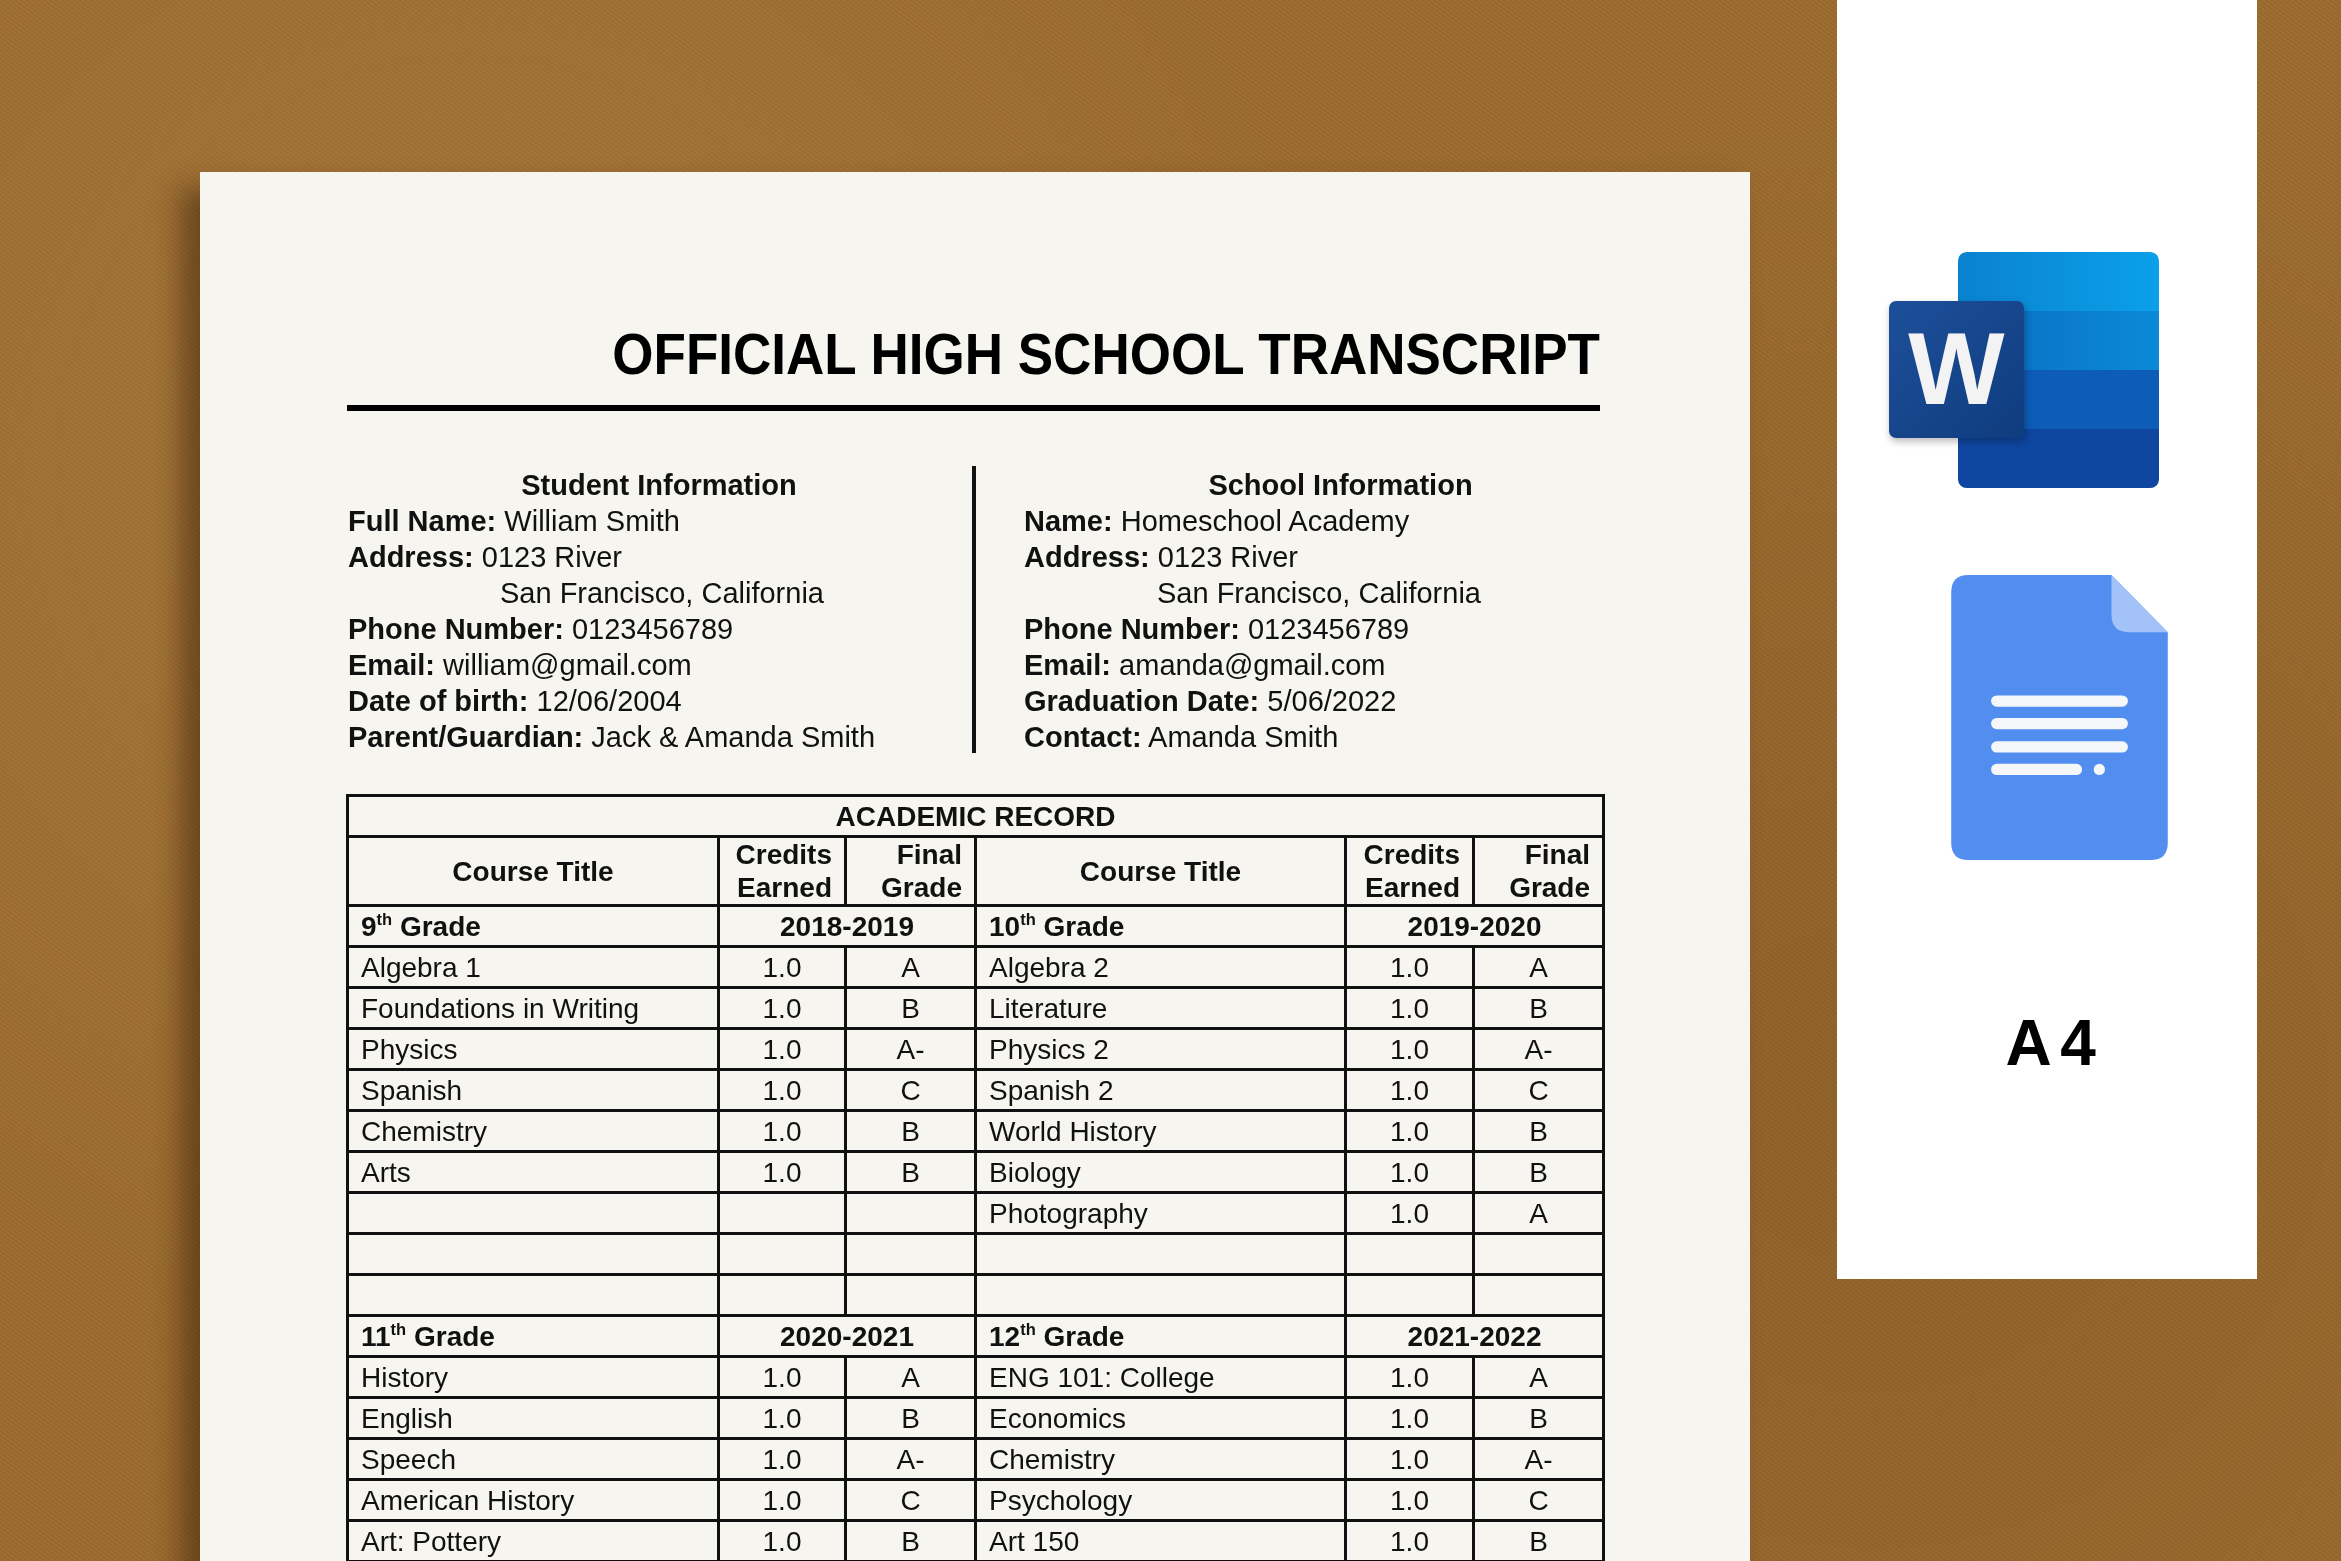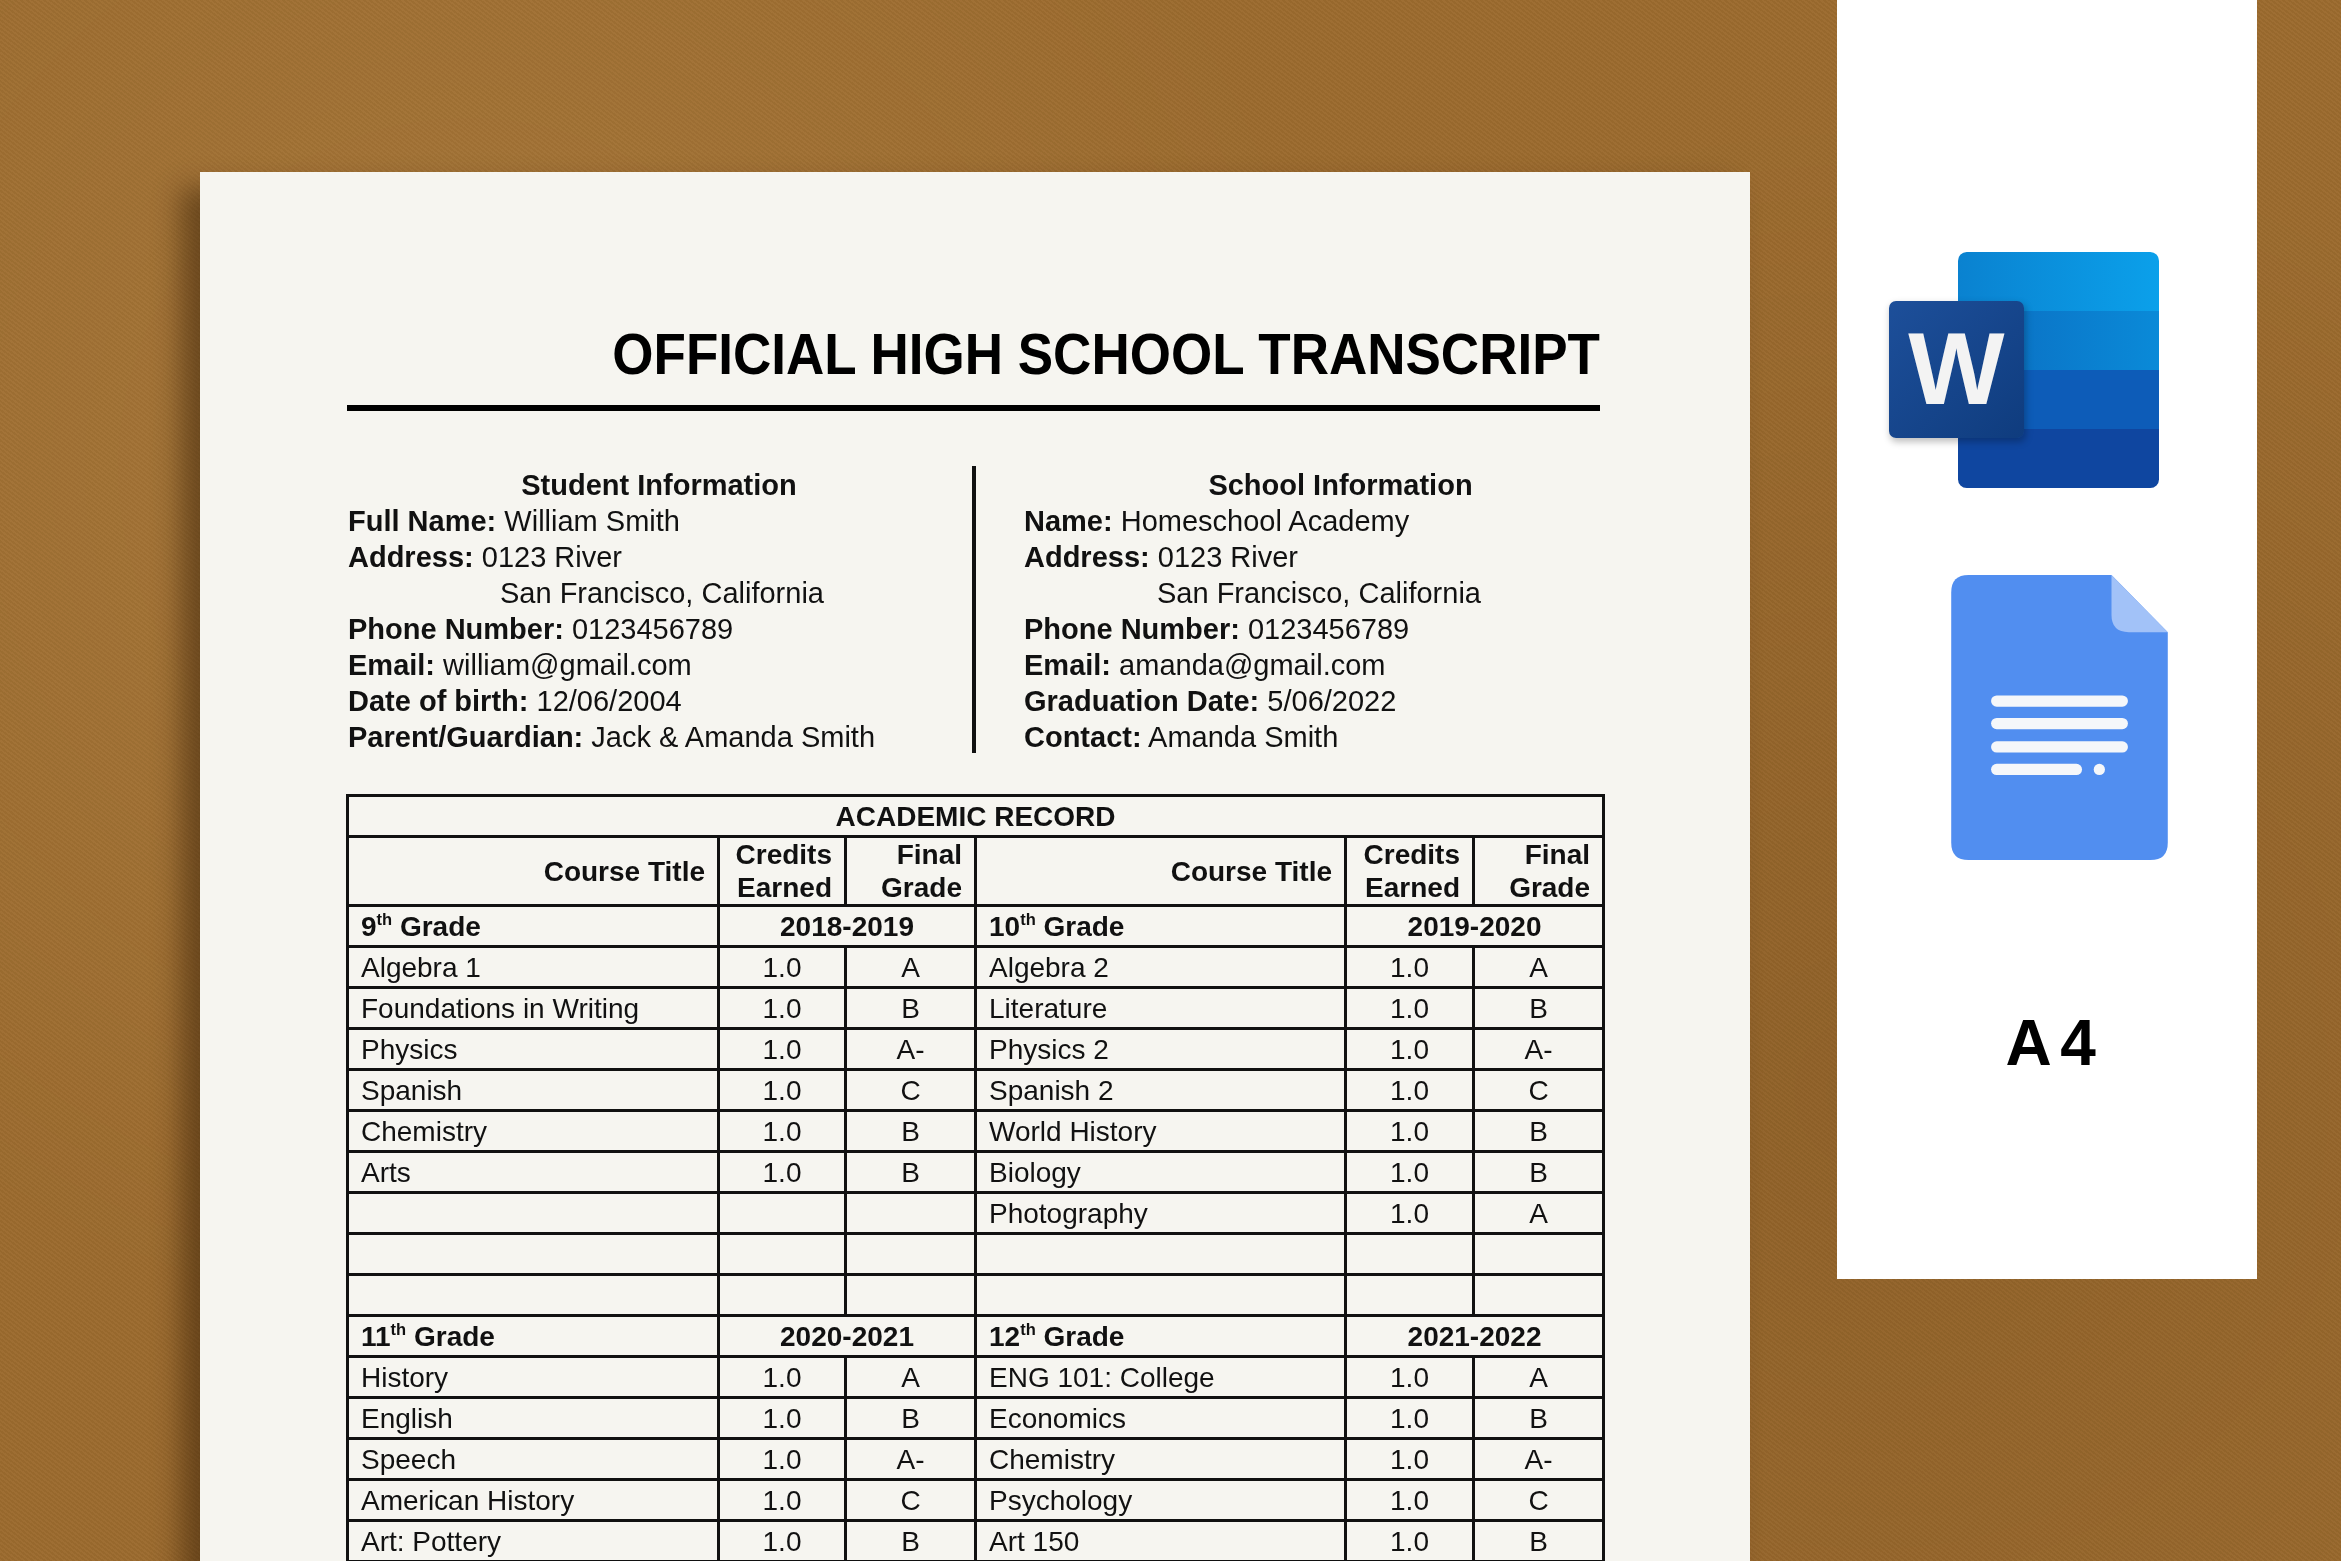--- a/index.html
+++ b/index.html
@@ -44,21 +44,21 @@
     border-collapse: collapse; table-layout: fixed; width: 1255px;
     font-size: 28px; color: #111;
   }
   table.record td, table.record th {
     border: 3px solid #111; padding: 0 12px; height: 38px; line-height: 33px;
     overflow: hidden; white-space: nowrap;
   }
   table.record th { font-weight: bold; }
   .rec-title td { text-align: center; font-weight: bold; height: 35px; }
   .hdr th { height: 61px; line-height: 31px; text-align: right; }
-  .hdr th.course { text-align: right; }
+  .hdr th.course { text-align: center; }
   .grade-row td { font-weight: bold; height: 29.5px; line-height: 29.5px; }
   .grade-row td.yr { text-align: center; }
   sup { font-size: 16.5px; vertical-align: 11.3px; line-height: 0; }
   td.num, td.grd { text-align: center; }
 
   .side-panel {
     position: absolute; left: 1837px; top: 0; width: 420px; height: 1279px; background: #ffffff;
   }
   .word-icon { position: absolute; left: 121px; top: 252px; width: 201px; height: 236px; }
   .word-back { position: absolute; left: 0; top: 0; width: 201px; height: 236px; border-radius: 8.7px; overflow: hidden; }

